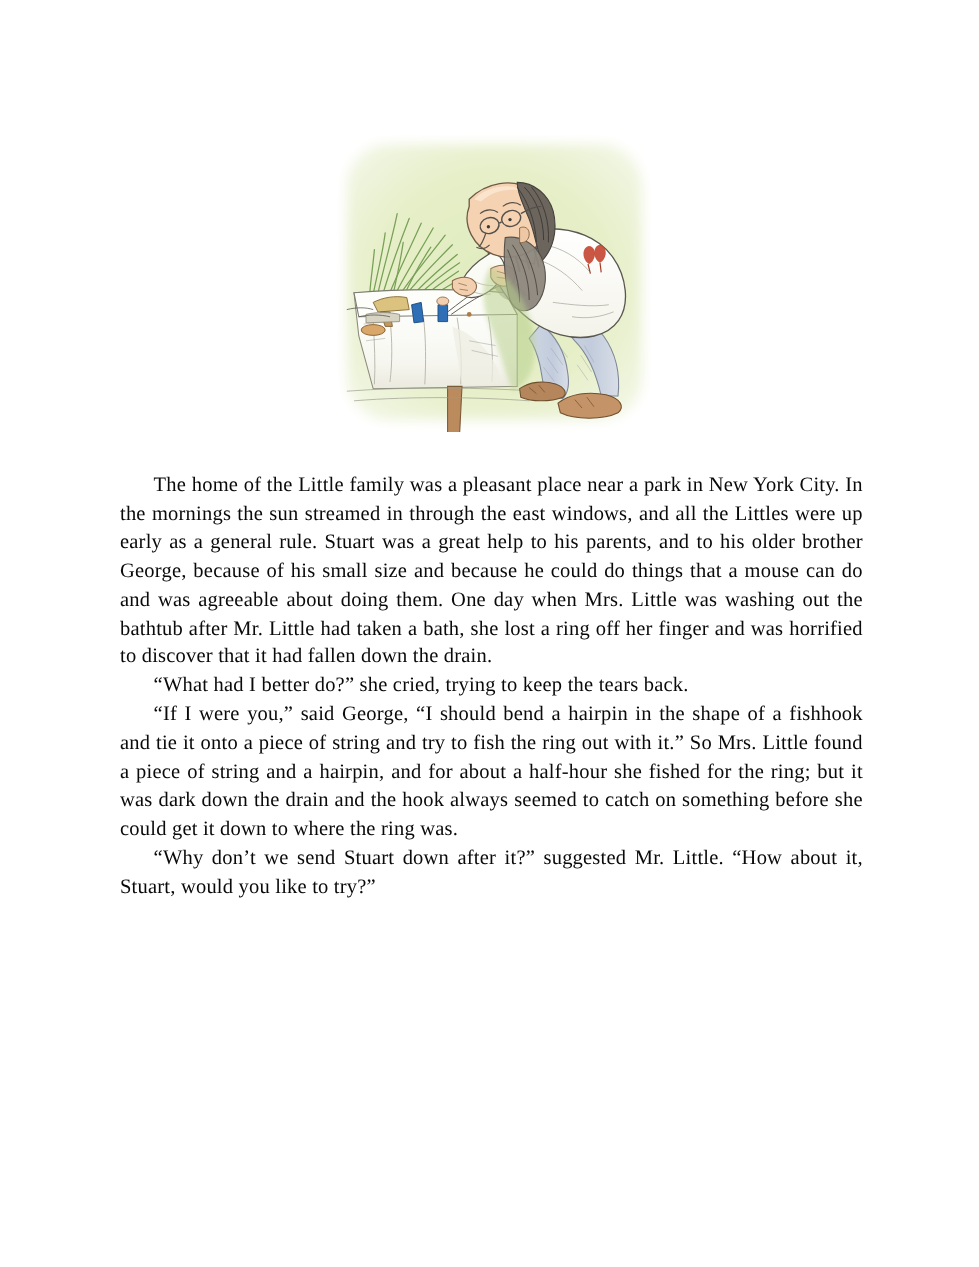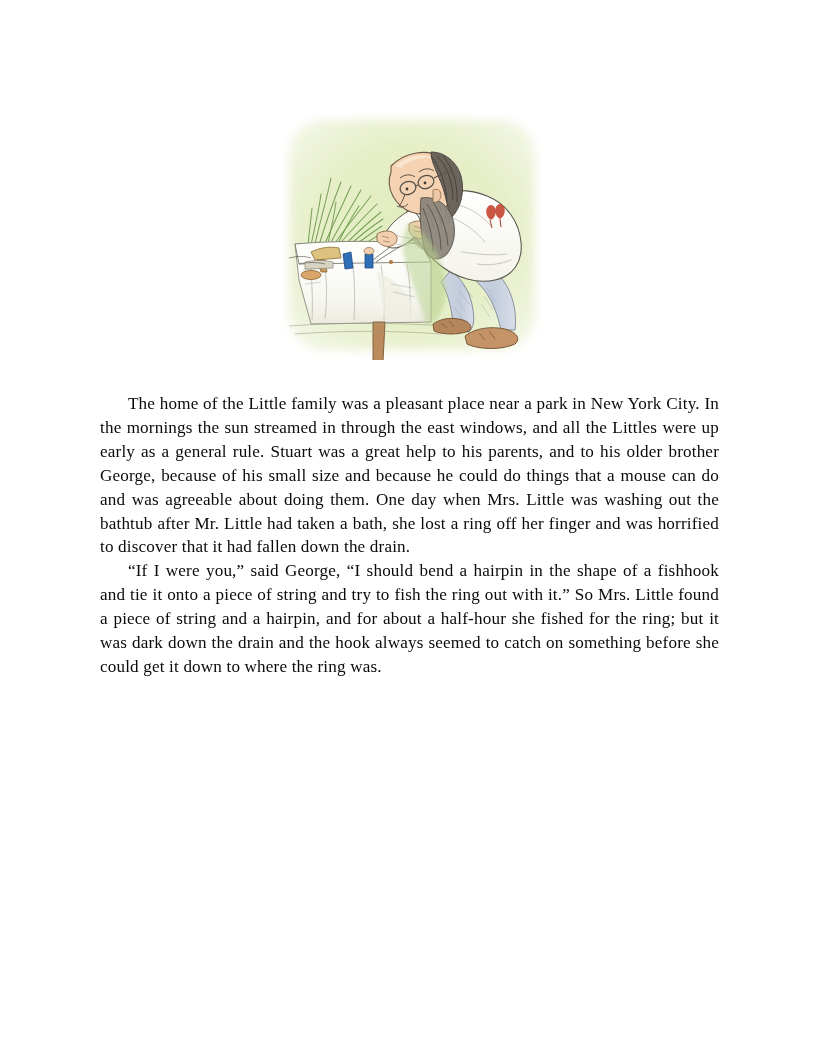--- a/index.html
+++ b/index.html
@@ -277,16 +277,18 @@
 
       <g opacity="0.55">
         <path d="M128 110 C146 120 160 142 164 166 C168 190 160 208 146 214
                  C140 198 134 176 126 156 C120 140 120 122 128 110 Z" fill="#b9d18e" filter="url(#softEdge2)"></path>
       </g>
     </svg>
   </div>
 
   <div class="body-text">
     <p>The home of the Little family was a pleasant place near a park in New York City. In the mornings the sun streamed in through the east windows, and all the Littles were up early as a general rule. Stuart was a great help to his parents, and to his older brother George, because of his small size and because he could do things that a mouse can do and was agreeable about doing them. One day when Mrs. Little was washing out the bathtub after Mr. Little had taken a bath, she lost a ring off her finger and was horrified to discover that it had fallen down the drain.</p>
+    <p>“What had I better do?” she cried, trying to keep the tears back.</p>
     <p>“If I were you,” said George, “I should bend a hairpin in the shape of a fishhook and tie it onto a piece of string and try to fish the ring out with it.” So Mrs. Little found a piece of string and a hairpin, and for about a half-hour she fished for the ring; but it was dark down the drain and the hook always seemed to catch on something before she could get it down to where the ring was.</p>
+    <p>“Why don’t we send Stuart down after it?” suggested Mr. Little. “How about it, Stuart, would you like to try?”</p>
   </div>
 
 </div>
 
 </body></html>

